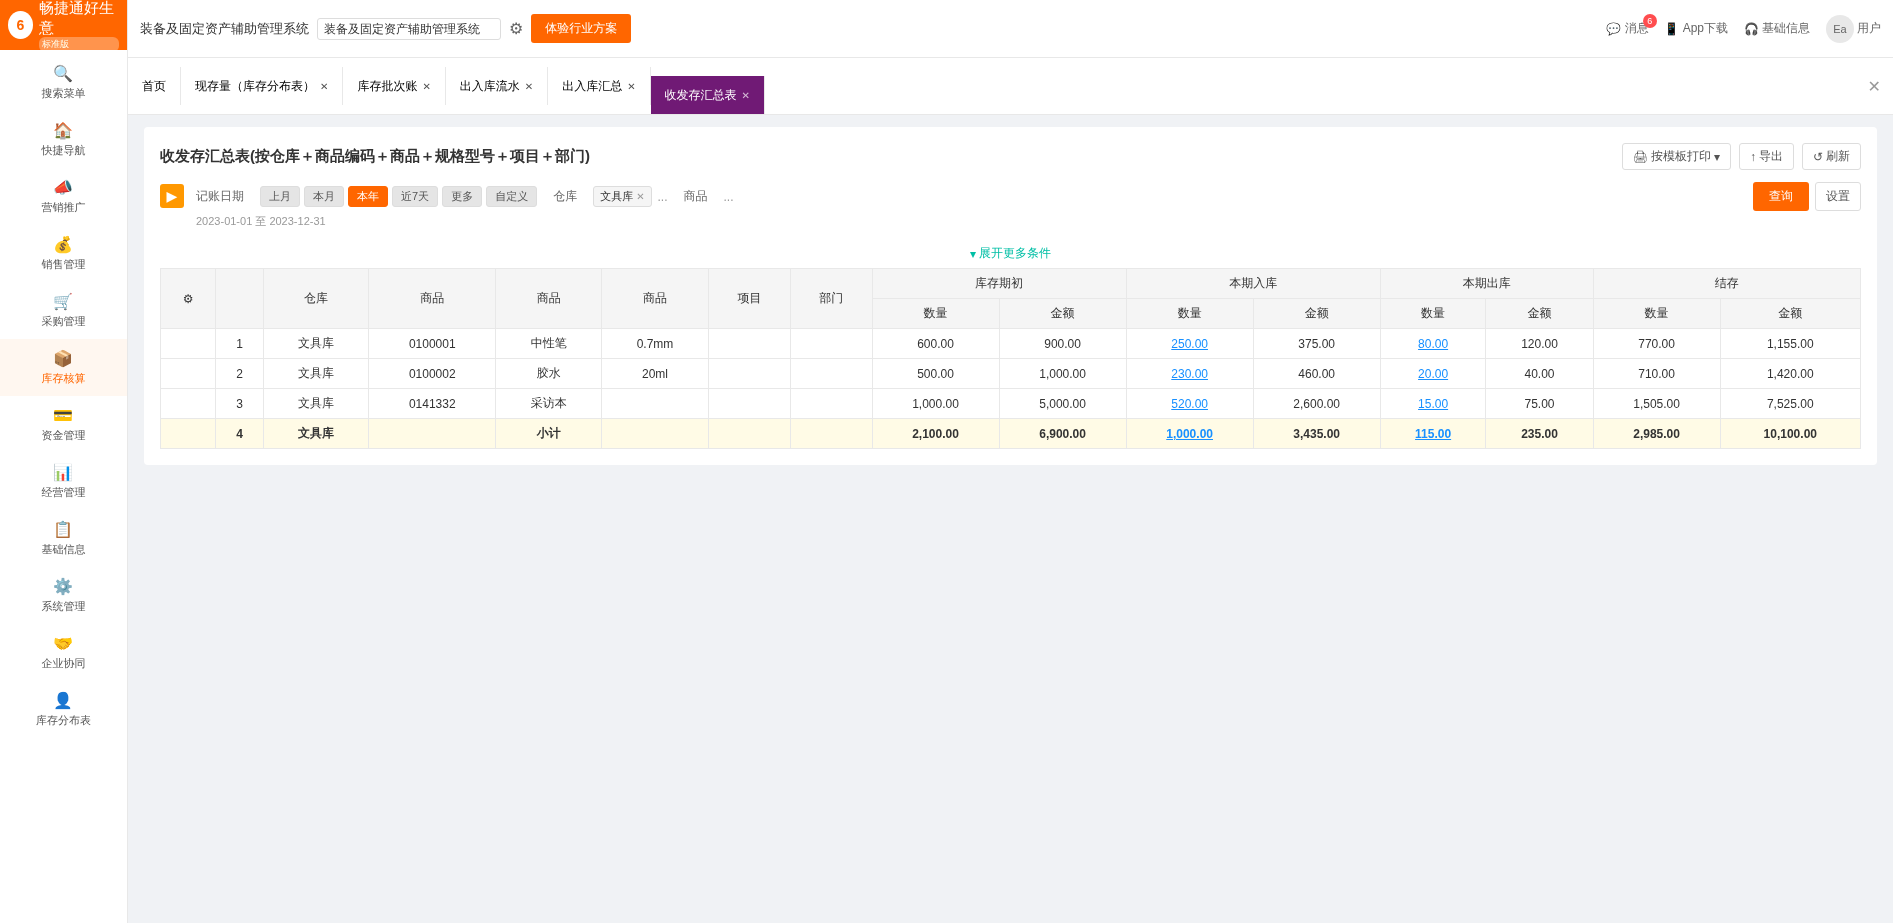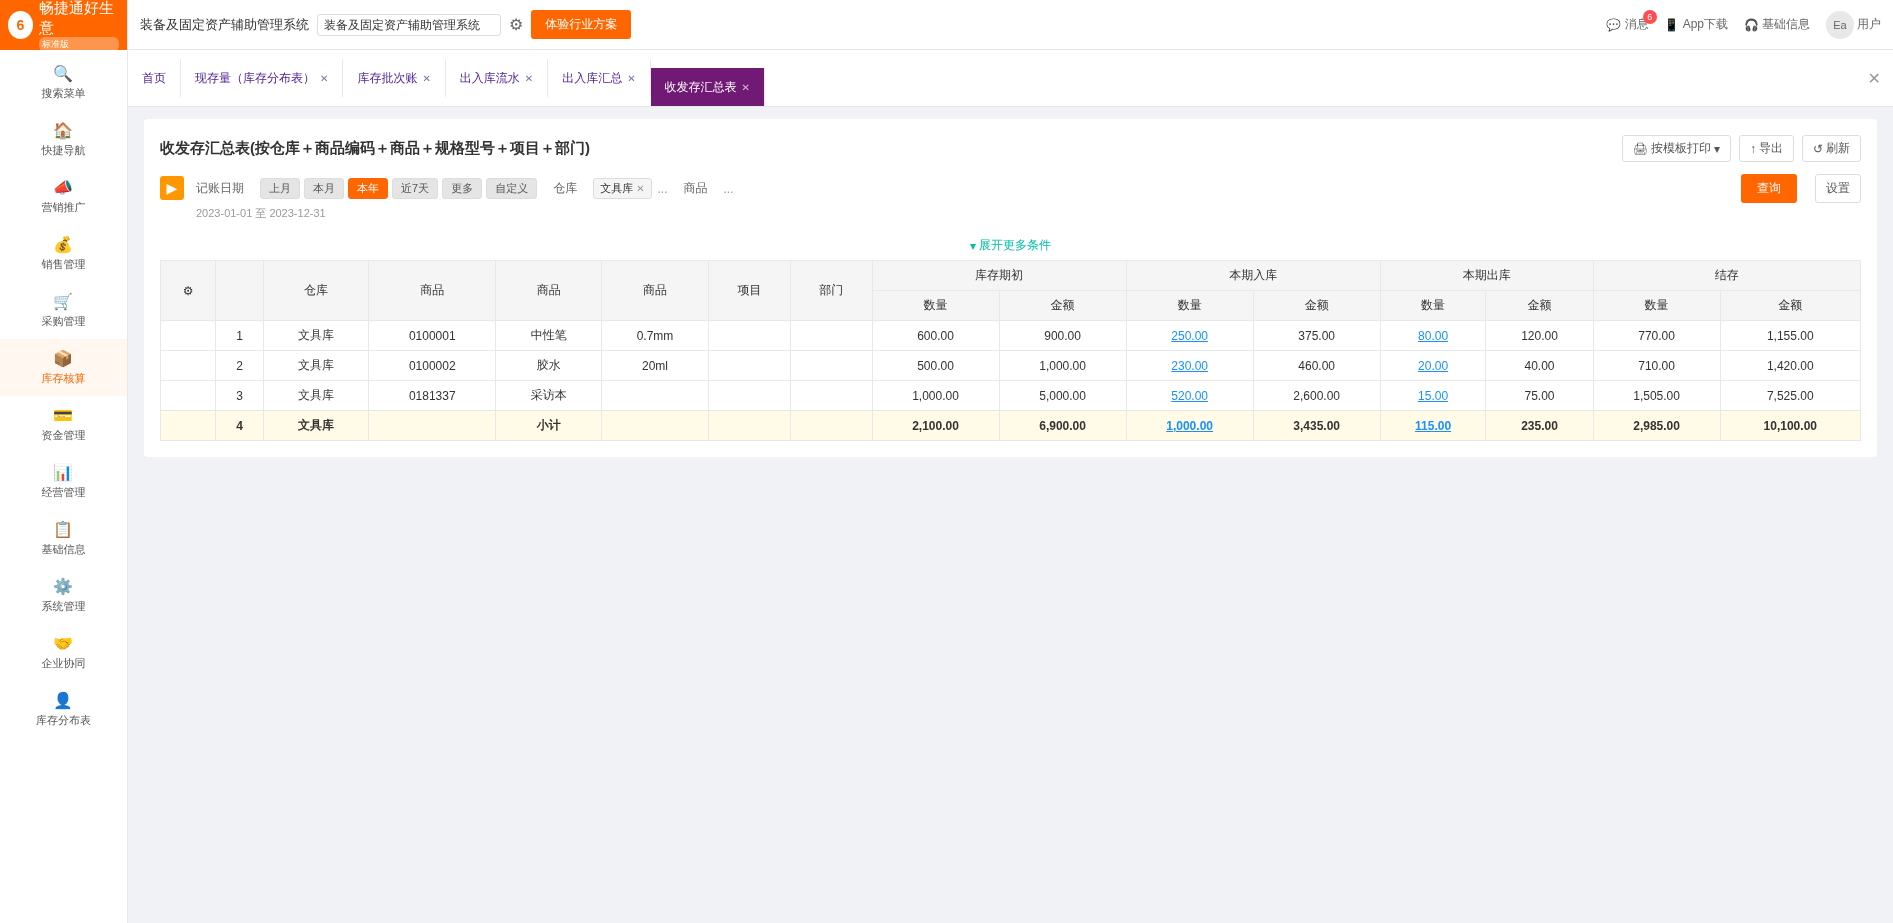--- a/index.html
+++ b/index.html
@@ -14,34 +14,34 @@
     .sidebar-menu { flex: 1; overflow-y: auto; padding: 4px 0; }
     .sidebar-item { display: flex; flex-direction: column; align-items: center; padding: 10px 4px; cursor: pointer; color: #555; font-size: 11px; gap: 3px; }
     .sidebar-item.active { background: #fff7f0; color: #ff6600; }
     .sidebar-item .icon { font-size: 16px; }
     .sidebar-item .label { text-align: center; }
 
     
     .main { flex: 1; display: flex; flex-direction: column; overflow: hidden; }
 
     
-    .topbar { height: 50px; background: #fff; display: flex; align-items: center; justify-content: space-between; padding: 0 12px; border-bottom: 1px solid #e8e8e8; }
+    .topbar { height: 58px; background: #fff; display: flex; align-items: center; justify-content: space-between; padding: 0 12px; border-bottom: 1px solid #e8e8e8; }
     .topbar-left { display: flex; align-items: center; gap: 8px; }
     .topbar-title { font-size: 13px; color: #333; }
     .topbar-select { border: 1px solid #ddd; border-radius: 3px; padding: 3px 20px 3px 6px; font-size: 12px; color: #333; background: #fff; appearance: none; cursor: pointer; }
     .topbar-gear { color: #666; cursor: pointer; font-size: 16px; }
     .topbar-btn { background: #ff6600; color: #fff; border: none; border-radius: 3px; padding: 6px 14px; cursor: pointer; font-size: 12px; }
     .topbar-right { display: flex; align-items: center; gap: 16px; color: #666; font-size: 12px; }
     .topbar-right-item { display: flex; align-items: center; gap: 3px; cursor: pointer; position: relative; }
     .badge { position: absolute; top: -6px; right: -8px; background: #ff4d4f; color: #fff; border-radius: 50%; width: 14px; height: 14px; display: flex; align-items: center; justify-content: center; font-size: 9px; }
     .user-avatar { width: 28px; height: 28px; background: #e8e8e8; border-radius: 50%; display: flex; align-items: center; justify-content: center; color: #666; font-size: 11px; }
 
     
     .tabbar { display: flex; align-items: center; background: #fff; border-bottom: 1px solid #e8e8e8; padding: 0; min-height: 38px; }
-    .tab { display: flex; align-items: center; padding: 0 14px; height: 38px; font-size: 12px; color: #4c1d95; cursor: pointer; border-right: 1px solid #e8e8e8; white-space: nowrap; gap: 5px; }
+    .tab { display: flex; align-items: center; padding: 0 14px; height: 38px; font-size: 12px; color: #000000; cursor: pointer; border-right: 1px solid #e8e8e8; white-space: nowrap; gap: 5px; }
     .tab.active { background: #701a75; color: #fff; margin-top: 18px; }
     .tab .close { font-size: 10px; opacity: 0.7; cursor: pointer; }
     .tabbar-close { margin-left: auto; padding: 0 12px; color: #999; cursor: pointer; font-size: 16px; }
 
     
     .page-content { flex: 1; overflow: auto; padding: 12px 16px; background: #f0f2f5; }
     .page-card { background: #fff; border-radius: 4px; padding: 16px; }
     .page-title { font-size: 15px; font-weight: bold; color: #333; }
 
     
@@ -242,21 +242,21 @@
               <div class="filter-tag">
                 <span>文具库</span>
                 <span class="remove">✕</span>
               </div>
               <span class="filter-more">...</span>
             </div>
             <span class="filter-label">商品</span>
             <div class="filter-goods">
               <span class="filter-more">...</span>
             </div>
-            <div style="margin-left:auto; display:flex; gap:18px;">
+            <div style="margin-left:auto; display:flex; gap:6px;">
               <button class="btn-query">查询</button>
               <button class="btn-settings">设置</button>
             </div>
           </div>
           <div class="filter-date-range">2023-01-01 至 2023-12-31</div>
         </div>
       </div>
 
       <div class="expand-more">
         <span>▾</span>
@@ -328,21 +328,21 @@
                 <td>460.00</td>
                 <td><span class="num-link">20.00</span></td>
                 <td>40.00</td>
                 <td>710.00</td>
                 <td>1,420.00</td>
               </tr>
               <tr>
                 <td></td>
                 <td>3</td>
                 <td>文具库</td>
-                <td>0181337</td>
+                <td>0141332</td>
                 <td>采访本</td>
                 <td></td>
                 <td></td>
                 <td></td>
                 <td>1,000.00</td>
                 <td>5,000.00</td>
                 <td><span class="num-link">520.00</span></td>
                 <td>2,600.00</td>
                 <td><span class="num-link">15.00</span></td>
                 <td>75.00</td>

